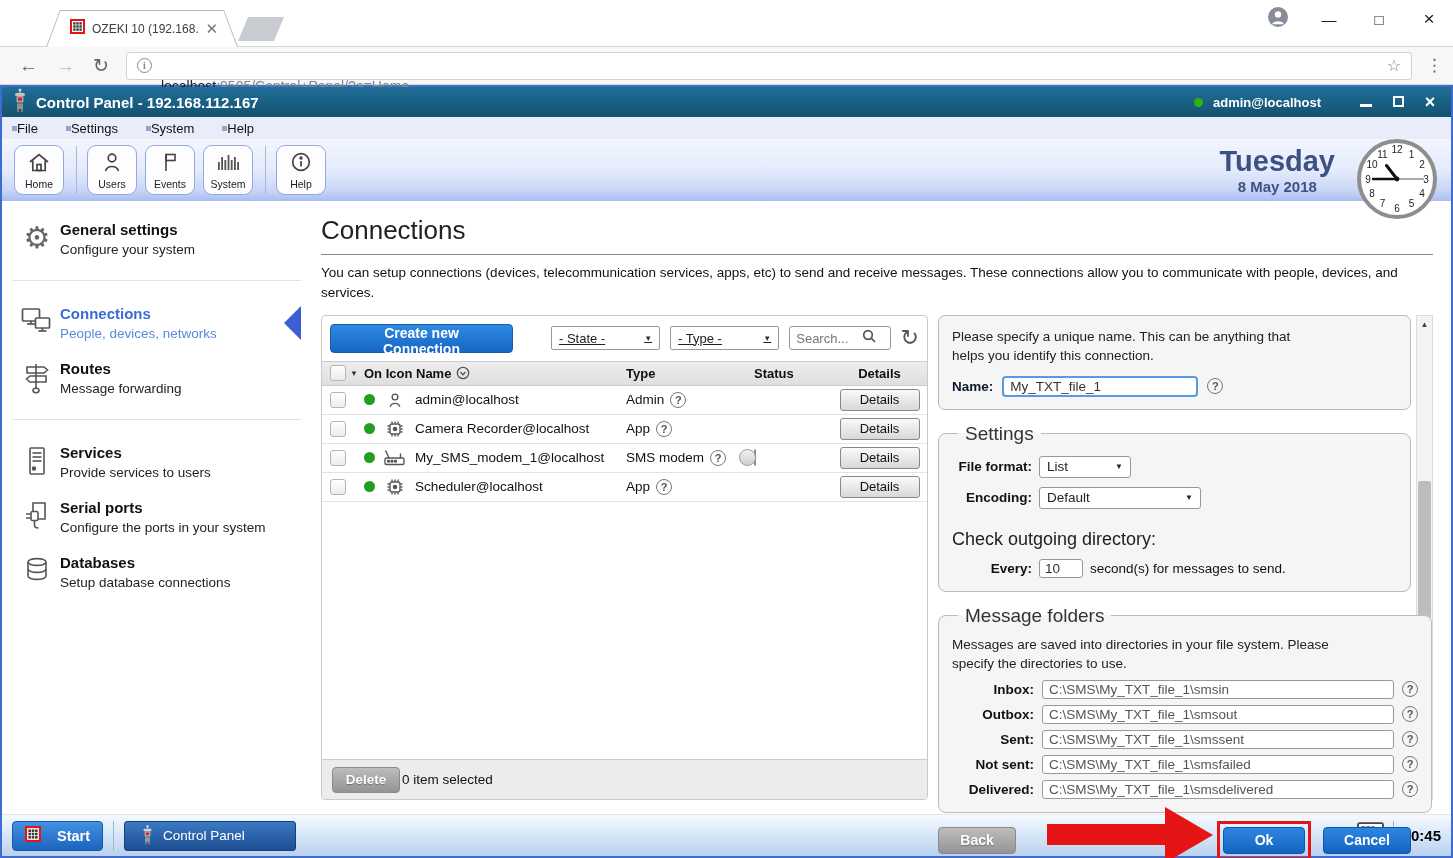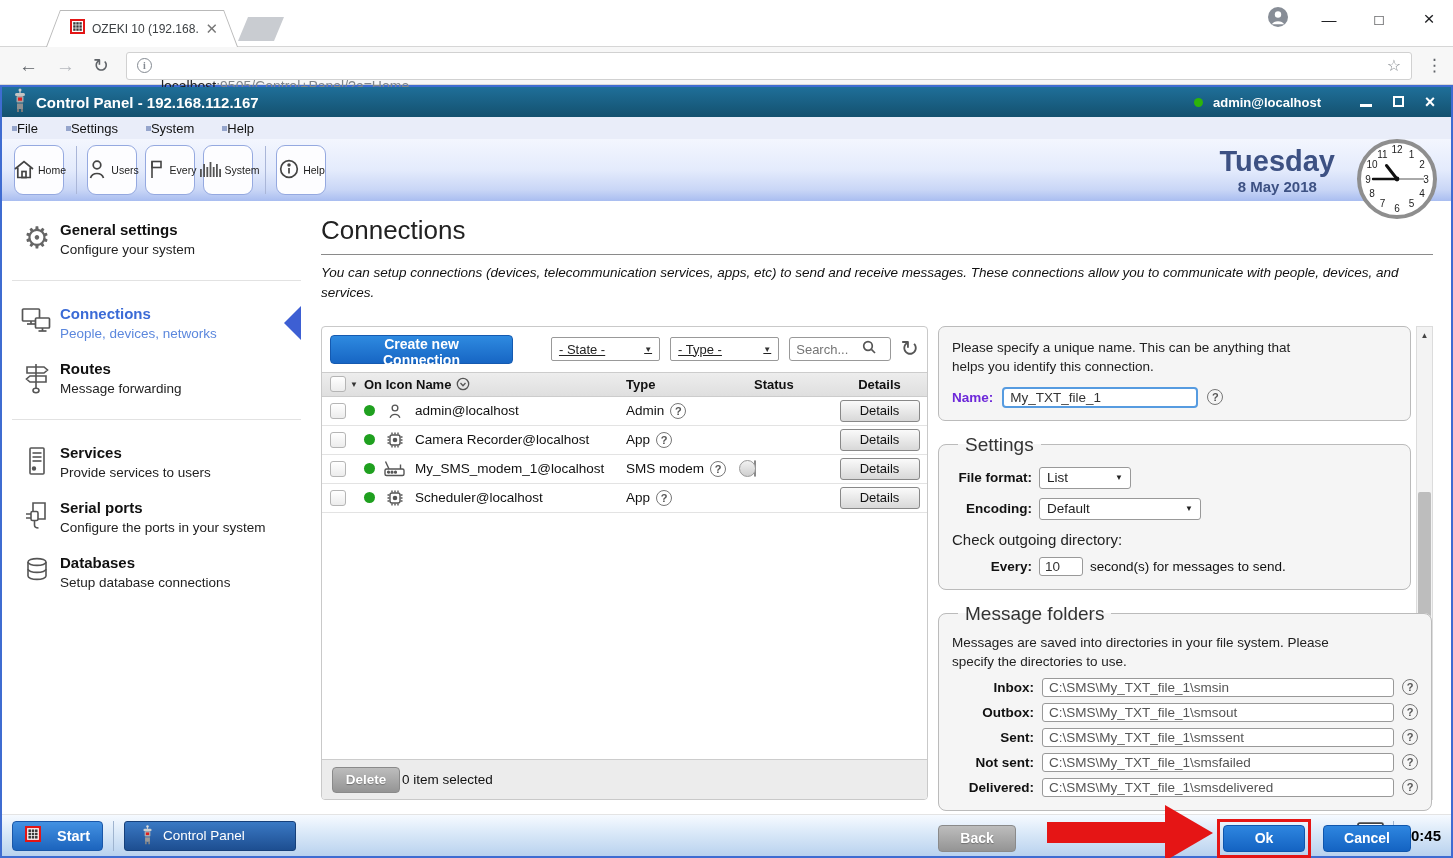--- a/index.html
+++ b/index.html
@@ -40,21 +40,21 @@
   .wbtn { color:#fff; width:22px; text-align:center; }
   .wbtn-min { display:inline-block; width:12px; border-bottom:3px solid #fff; height:12px; }
   .wbtn-max { display:inline-block; width:11px; height:11px; border:2px solid #fff; }
   .wbtn-close { font-size:18px; font-weight:bold; line-height:1; }
 
   .menubar { height:22px; background:#e9edf9; display:flex; align-items:center; padding-left:10px; gap:28px; flex:0 0 auto; }
   .menu-item { font-size:13px; color:#111; display:flex; align-items:center; }
   .menu-bullet { width:5px; height:5px; background:#95a5cc; display:inline-block; }
 
   .toolbar { height:62px; background:linear-gradient(180deg,#f3f6fe 0%,#e4ebfc 50%,#c9d6f6 82%,#a9bdf0 100%); position:relative; display:flex; align-items:center; padding-left:12px; flex:0 0 auto; }
-  .tbtn { width:50px; height:50px; border:1px solid #95a9e0; border-radius:9px; background:#fdfdff; display:flex; flex-direction:row; align-items:center; justify-content:center; gap:2px; margin-right:8px; }
+  .tbtn { width:50px; height:50px; border:1px solid #95a9e0; border-radius:9px; background:#fdfdff; display:flex; flex-direction:column; align-items:center; justify-content:center; gap:2px; margin-right:8px; }
   .tbtn .lbl { font-size:10.5px; color:#222; }
   .tsep { width:1px; height:48px; background:#aab6d8; margin:0 10px 0 4px; }
   .datebox { position:absolute; right:116px; top:7px; text-align:center; color:#3d5183; }
   .datebox .weekday { font-size:29px; font-weight:bold; line-height:1.1; }
   .datebox .date { font-size:15px; font-weight:bold; }
   .clock { position:absolute; right:12px; top:-2px; }
 
   
   .content { flex:1 1 auto; display:flex; min-height:0; background:#fff; }
 
@@ -64,21 +64,21 @@
   .sb-title { font-size:15px; font-weight:bold; color:#111; }
   .sb-sub { font-size:13.5px; color:#222; margin-top:4px; }
   .sb-item.sel .sb-title { color:#3b6bd6; }
   .sb-item.sel .sb-sub { color:#5b87dd; }
   .sel-arrow { position:absolute; right:6px; top:50%; transform:translateY(-50%); width:0; height:0; border-top:17px solid transparent; border-bottom:17px solid transparent; border-right:17px solid #3d5fd3; }
   .sb-div { height:1px; background:#e2e2e2; margin:14px 6px 14px 10px; }
   .gear-glyph { font-size:30px; color:#666; line-height:1; }
 
   .main { flex:1; padding:14px 18px 0 14px; display:flex; flex-direction:column; min-width:0; }
   .page-title { font-size:26px; font-weight:normal; color:#222; padding-bottom:8px; border-bottom:1px solid #8a8a8a; }
-  .page-desc { font-size:13.5px; color:#111; line-height:1.5; margin:8px 0 22px;font-style:italic; }
+  .page-desc { font-size:13.5px; color:#111; line-height:1.5; margin:8px 0 11px; }
 
   .panels { flex:1; display:flex; gap:10px; padding-bottom:14px; min-height:0; }
 
   
   .listcard { width:607px; flex:0 0 auto; border:1px solid #c9c9c9; border-radius:4px; display:flex; flex-direction:column; background:#fff; overflow:hidden; }
   .lc-toolbar { display:flex; align-items:center; padding:8px 8px; }
   .btn-create { background:linear-gradient(#2e8ae0,#1766c4); color:#fff; font-weight:bold; font-size:14px; border:1px solid #155ab0; border-radius:4px; height:29px; padding:0 15px; }
   .filter { height:24px; border:1px solid #999; border-radius:2px; background:#fff; font-size:13px; color:#222; display:flex; align-items:center; justify-content:space-between; padding:0 7px;text-decoration:underline; }
   .filter .caret { font-size:8px; color:#333; }
   .f-state { width:112px; margin-left:38px; }
@@ -108,30 +108,30 @@
   .lc-footer { height:40px; background:#ececec; border-top:1px solid #ccc; display:flex; align-items:center; gap:2px; padding:0 10px; flex:0 0 auto; }
   .btn-delete { width:68px; height:26px; background:linear-gradient(#bdbdbd,#949494); color:#fff; font-weight:bold; font-size:13.5px; border:1px solid #8a8a8a; border-radius:4px; text-shadow:0 1px 1px #6f6f6f; font-family:inherit; }
   .sel-count { font-size:13.5px; color:#111; }
 
   
   .rightpanel { flex:1; display:flex; gap:5px; min-width:0; }
   .formcol { flex:1; display:flex; flex-direction:column; position:relative; min-width:0; }
   .box1 { border:1px solid #bbb; border-radius:7px; background:#f5f5f5; padding:11px 13px 12px; }
   .box1 p { font-size:13.5px; color:#222; line-height:1.45; max-width:345px; margin-bottom:10px; }
   .namerow { display:flex; align-items:center; gap:9px; }
-  .blabel { font-size:13.5px; font-weight:bold; color:#6d28d9; }
+  .blabel { font-size:13.5px; font-weight:bold; color:#0f172a; }
   .name-input { width:196px; height:21px; border:2px solid #569be0; border-radius:4px; font-size:13.5px; color:#333; padding:0 6px; font-family:inherit; outline:none; }
   fieldset { border:1px solid #bbb; border-radius:8px; background:#f5f5f5; margin-top:13px; padding:2px 13px 13px; }
   legend { font-size:19px; color:#333; padding:0 7px; margin-left:6px; }
   .frow { display:flex; align-items:center; gap:7px; margin-top:9px; font-size:13.5px; color:#111; }
   .flabel { width:80px; text-align:right; font-weight:bold; flex:0 0 auto; }
   .fsel { height:22px; border:1px solid #999; border-radius:3px; background:#fff; font-size:13.5px; color:#222; display:flex; align-items:center; justify-content:space-between; padding:0 7px; }
   .sel-format { width:92px; }
   .sel-encoding { width:162px; }
-  .plain-line { font-size:15px; color:#222; margin-top:11px; }
+  .plain-line { font-size:18px; color:#222; margin-top:20px; }
   .small-input { width:44px; height:19px; border:1px solid #999; border-radius:3px; font-size:13.5px; color:#333; padding:0 5px; font-family:inherit; }
   .folders-desc { font-size:13.5px; color:#222; line-height:1.45; max-width:385px; margin-top:6px; }
   .prow { display:flex; align-items:center; gap:8px; margin-top:6px; font-size:13.5px; }
   .plabel { width:82px; text-align:right; font-weight:bold; color:#111; flex:0 0 auto; }
   .path-input { width:352px; height:19px; border:1px solid #999; border-radius:3px; font-size:13.5px; color:#555; padding:0 6px; font-family:inherit; flex:0 0 auto; }
 
   .formfooter { margin-top:auto; display:flex; align-items:center; padding-top:8px; position:relative; }
   .btn-back { width:78px; height:27px; background:linear-gradient(#bdbdbd,#949494); color:#fff; font-weight:bold; font-size:14px; border:1px solid #8a8a8a; border-radius:4px; text-shadow:0 1px 1px #6f6f6f; font-family:inherit; }
   .ok-wrap { margin-left:auto; border:3px solid #e51515; padding:3px; margin-right:12px; }
   .btn-blue { height:27px; background:linear-gradient(#2e86e0,#1463c2); color:#fff; font-weight:bold; font-size:14px; border:1px solid #0f56ad; border-radius:4px; font-family:inherit; }
@@ -271,21 +271,21 @@
             <circle cx="12" cy="7" r="3.8"></circle>
             <path d="M5.5 20 a6.8 6.4 0 0 1 13 0"></path>
           </svg></span>
       <span class="lbl">Users</span>
     </button>
     <button class="tbtn">
       <span><svg width="24" height="22" viewBox="0 0 24 22" fill="none" stroke="#444" stroke-width="1.6">
             <rect x="8" y="3.5" width="9" height="6"></rect>
             <line x1="8" y1="3.5" x2="8" y2="20"></line>
           </svg></span>
-      <span class="lbl">Every</span>
+      <span class="lbl">Events</span>
     </button>
     <button class="tbtn">
       <span><svg width="26" height="22" viewBox="0 0 26 22" fill="#555">
             <rect x="3" y="11" width="1.8" height="8"></rect>
             <rect x="6.2" y="6" width="1.8" height="13"></rect>
             <rect x="9.4" y="9" width="1.8" height="10"></rect>
             <rect x="12.6" y="4" width="1.8" height="15"></rect>
             <rect x="15.8" y="9" width="1.8" height="10"></rect>
             <rect x="19" y="6" width="1.8" height="13"></rect>
             <rect x="22.2" y="11" width="1.8" height="8"></rect>

